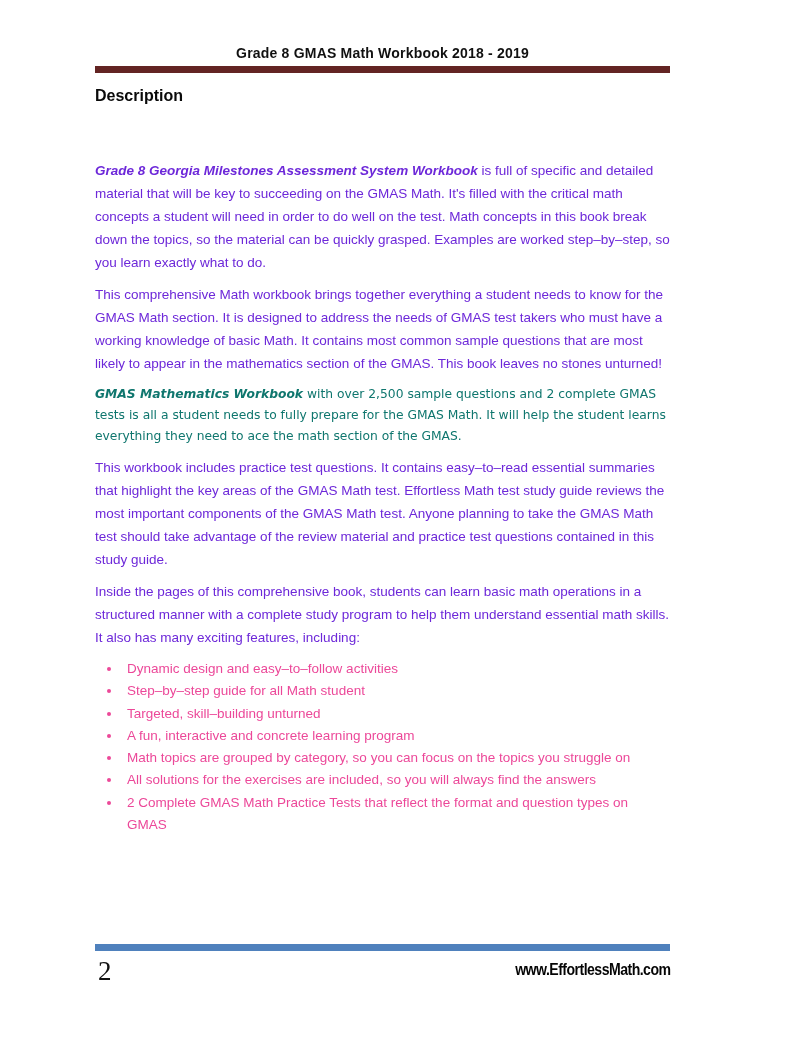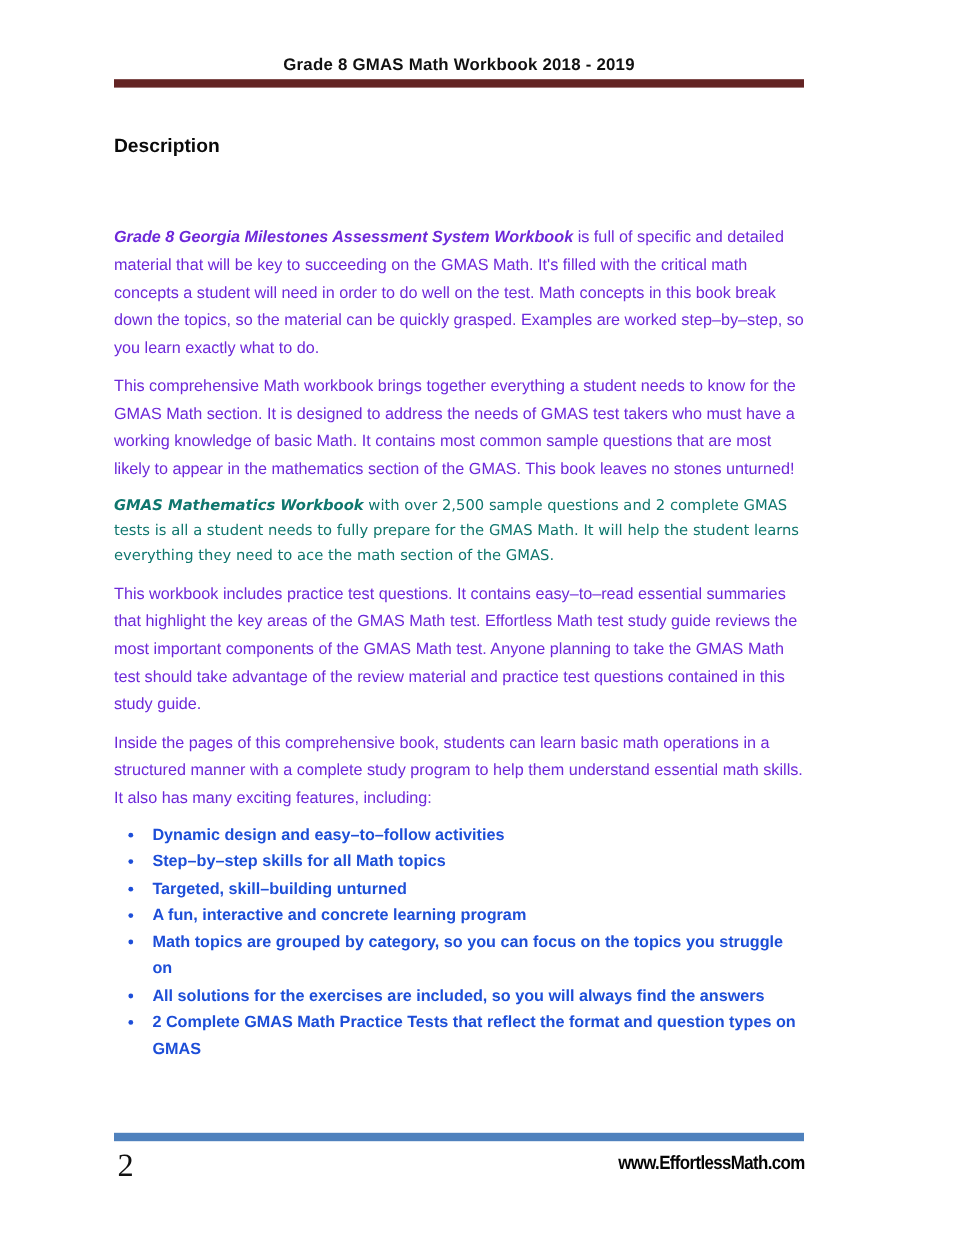--- a/index.html
+++ b/index.html
@@ -26,21 +26,21 @@
     font-weight: bold;
     letter-spacing: 0.2px;
     color: #111111;
   }
   .header-rule {
     margin-top: 5px;
     height: 7px;
     background: var(--header-rule, #632423);
   }
   .description-heading {
-    margin-top: 41px;
+    margin-top: 14px;
     margin-bottom: 54px;
     font-size: 16px;
     font-weight: bold;
     color: #0a0a0a;
   }
   .content p {
     font-size: 13.5px;
     line-height: 23px;
     margin: 0 0 9px 0;
     text-align: left;
@@ -58,22 +58,21 @@
   }
   ul.features {
     margin-top: 8px;
     padding-left: 27px;
     list-style: disc;
   }
   ul.features li {
     font-size: 13.5px;
     line-height: 22.3px;
     padding-left: 5px;
-    color: #1d4ed8;
-    font-weight: bold;
+    color: #ec4899;
   }
   .footer {
     position: absolute;
     left: 95px;
     right: 95px;
     top: 944px;
   }
   .footer-rule {
     height: 7px;
     background: var(--footer-rule, #4f81bd);
@@ -123,21 +122,21 @@
       <p class="alt-font"><span class="lead">GMAS Mathematics Workbook</span><span> with over 2,500 sample questions and 2 complete GMAS tests is all a student needs to fully prepare for the GMAS Math. It will help the student learns everything they need to ace the math section of the GMAS.</span></p>
 
       <p><span class="lead"></span><span>This workbook includes practice test questions. It contains easy–to–read essential summaries that highlight the key areas of the GMAS Math test. Effortless Math test study guide reviews the most important components of the GMAS Math test. Anyone planning to take the GMAS Math test should take advantage of the review material and practice test questions contained in this study guide.</span></p>
 
       <p><span class="lead"></span><span>Inside the pages of this comprehensive book, students can learn basic math operations in a structured manner with a complete study program to help them understand essential math skills. It also has many exciting features, including:</span></p>
 
     <ul class="features">
 
         <li>Dynamic design and easy–to–follow activities</li>
 
-        <li>Step–by–step skills for all Math topics</li>
+        <li>Step–by–step guide for all Math student</li>
 
         <li>Targeted, skill–building unturned</li>
 
         <li>A fun, interactive and concrete learning program</li>
 
         <li>Math topics are grouped by category, so you can focus on the topics you struggle on</li>
 
         <li>All solutions for the exercises are included, so you will always find the answers</li>
 
         <li>2 Complete GMAS Math Practice Tests that reflect the format and question types on GMAS</li>

